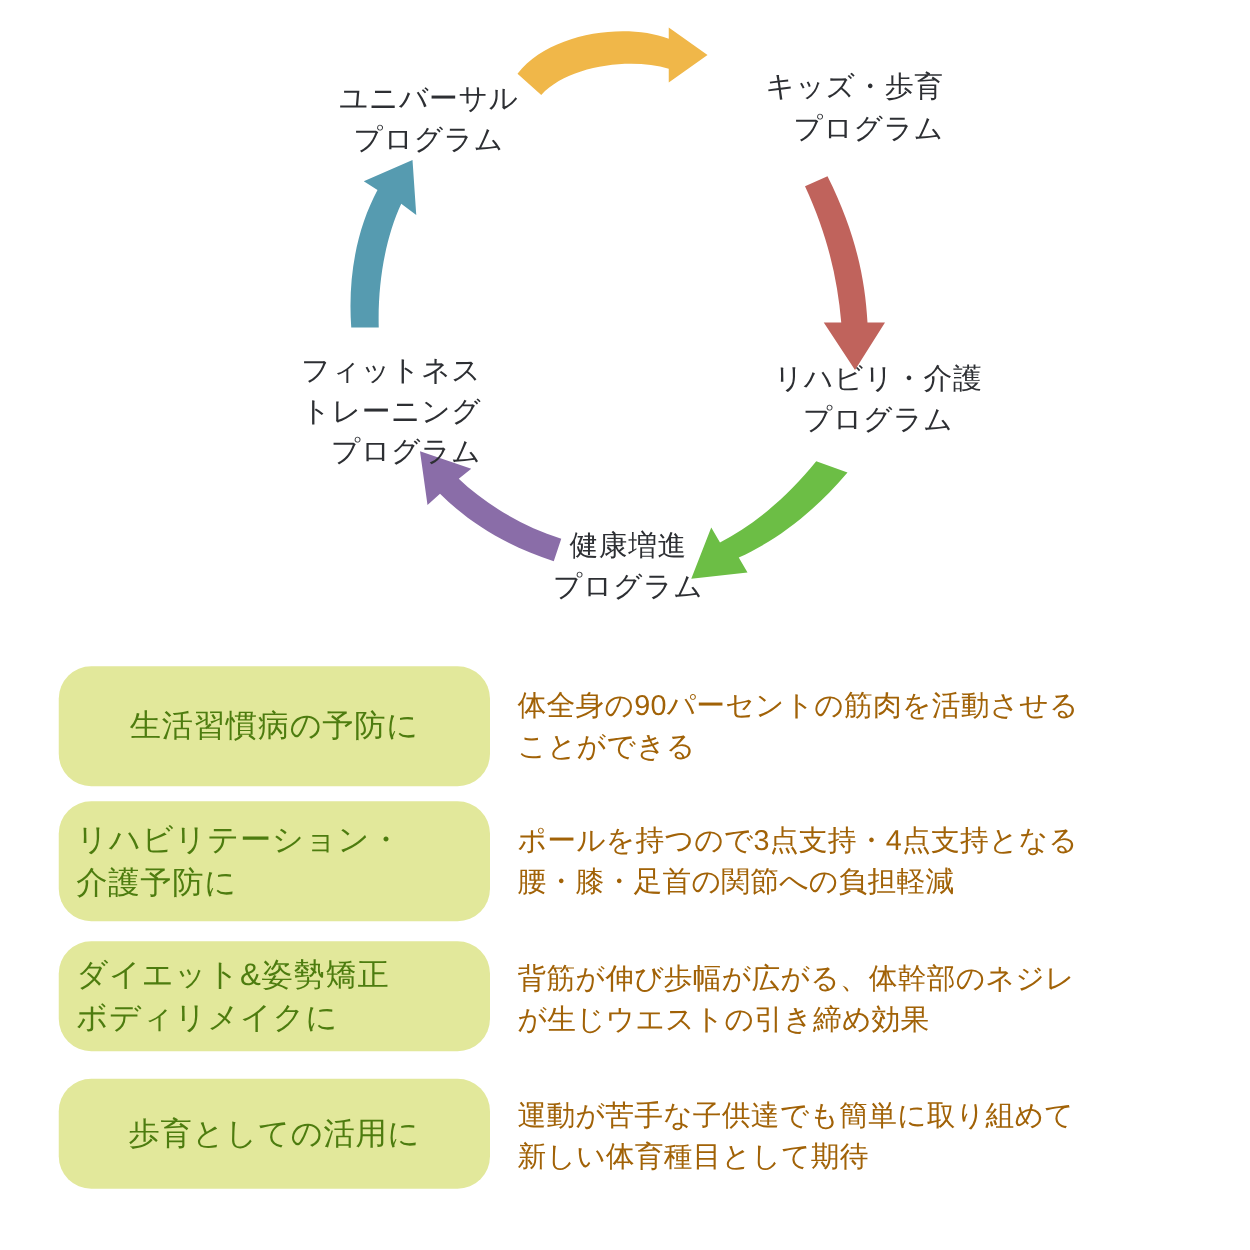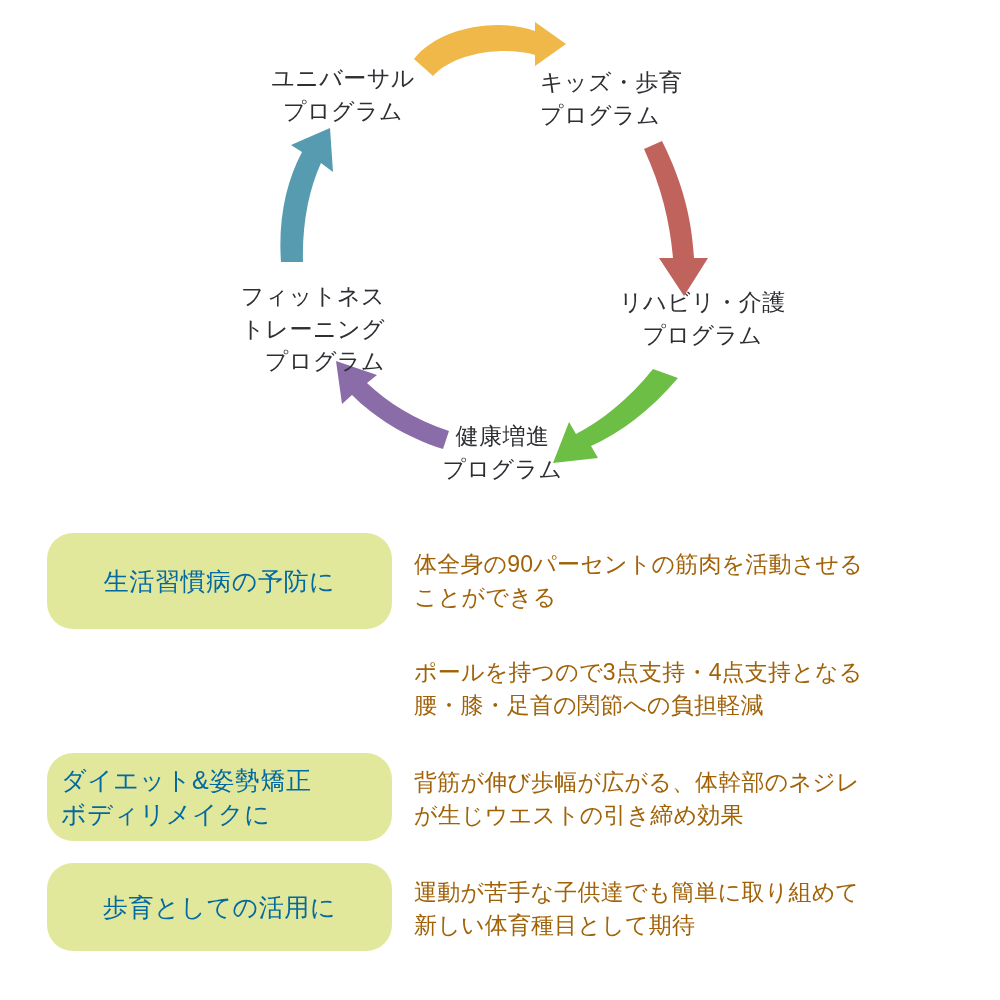--- a/index.html
+++ b/index.html
@@ -41,21 +41,21 @@
     line-height: 1.42;
     font-weight: 400;
     color: #2d2f33;
     letter-spacing: 0.5px;
     text-align: center;
     white-space: pre-line;
     user-select: none;
   }
 
   #label-universal  { left: 228px; top: 62px;  width: 230px; text-align: center; }
-  #label-kids       { left: 540px; top: 66px;  width: 215px; text-align: left; }
+  #label-kids       { left: 540px; top: 53px;  width: 215px; text-align: right; }
   #label-rehab      { left: 600px; top: 286px; width: 205px; text-align: center; }
   #label-health     { left: 410px; top: 420px; width: 185px; text-align: center; }
   #label-fitness    { left: 195px; top: 280px; width: 190px; text-align: right; }
 
   #center-title {
     position: absolute;
     left: 320px;
     top: 195px;
     width: 320px;
     text-align: center;
@@ -104,21 +104,21 @@
   #benefit-row-0 .benefit-pill { top: 5px;  height: 96px; }
   #benefit-row-1 .benefit-pill { top: 5px;  height: 96px; }
   #benefit-row-2 .benefit-pill { top: 5px;  height: 88px; }
   #benefit-row-3 .benefit-pill { top: 5px;  height: 88px; }
 
   .benefit-pill-text {
     font-family: "Liberation Sans", "DejaVu Sans", sans-serif;
     font-size: 25px;
     line-height: 1.36;
     font-weight: 400;
-    color: #0369a1;
+    color: #4d7c0f;
     text-align: center;
     letter-spacing: 0.6px;
     white-space: pre-line;
   }
   .benefit-pill-text.left-align { text-align: left; width: 100%; }
 
   .benefit-desc {
     position: absolute;
     left: 414px;
     width: 560px;
@@ -185,20 +185,24 @@
 
   <div class="benefit-row" id="benefit-row-0">
     <div class="benefit-pill">
       <span class="benefit-pill-text">生活習慣病の予防に</span>
     </div>
     <div class="benefit-desc">体全身の90パーセントの筋肉を活動させる
 ことができる</div>
   </div>
 
   <div class="benefit-row" id="benefit-row-1">
+    <div class="benefit-pill">
+      <span class="benefit-pill-text left-align">リハビリテーション・
+介護予防に</span>
+    </div>
     <div class="benefit-desc">ポールを持つので3点支持・4点支持となる
 腰・膝・足首の関節への負担軽減</div>
   </div>
 
   <div class="benefit-row" id="benefit-row-2">
     <div class="benefit-pill">
       <span class="benefit-pill-text left-align">ダイエット&amp;姿勢矯正
 ボディリメイクに</span>
     </div>
     <div class="benefit-desc">背筋が伸び歩幅が広がる、体幹部のネジレ

